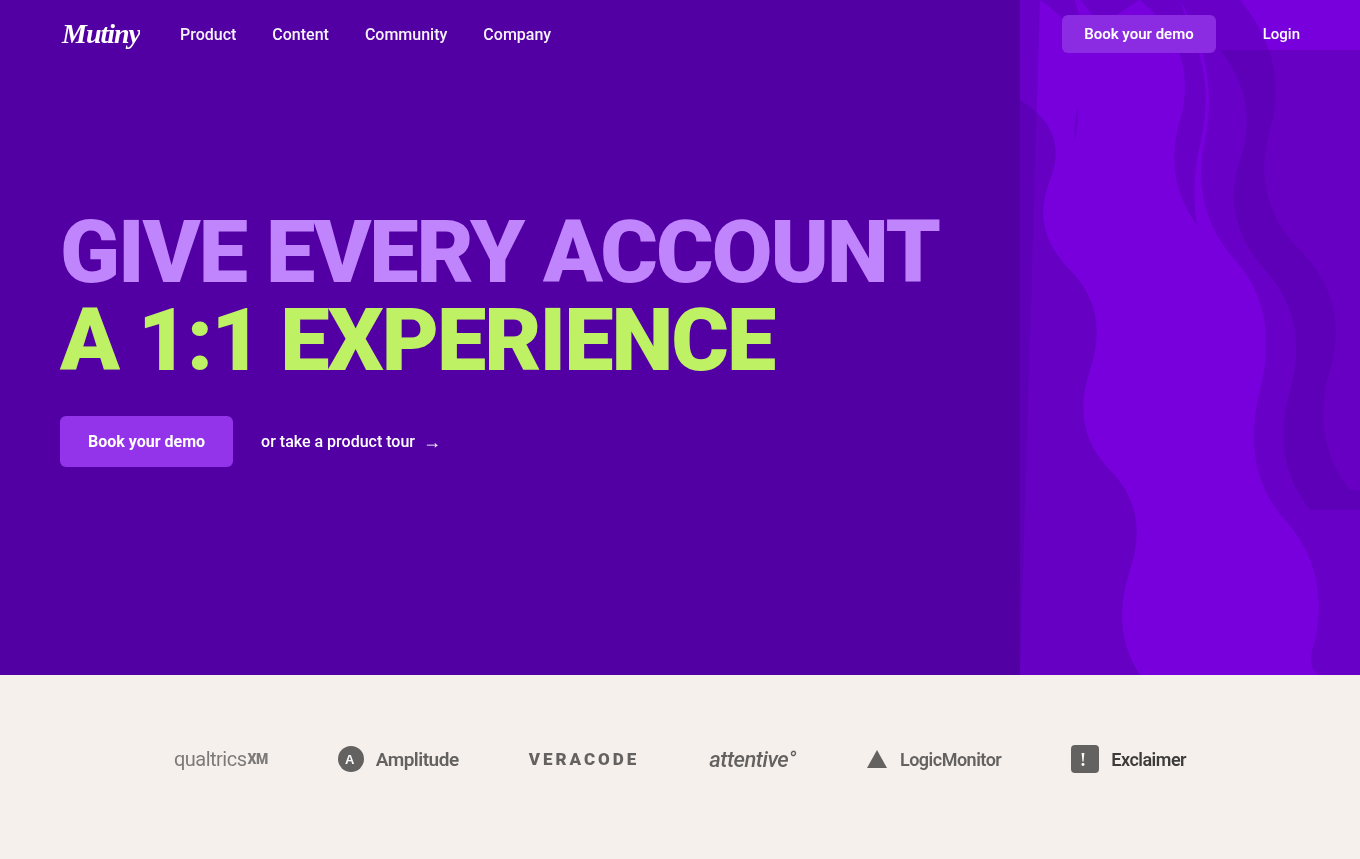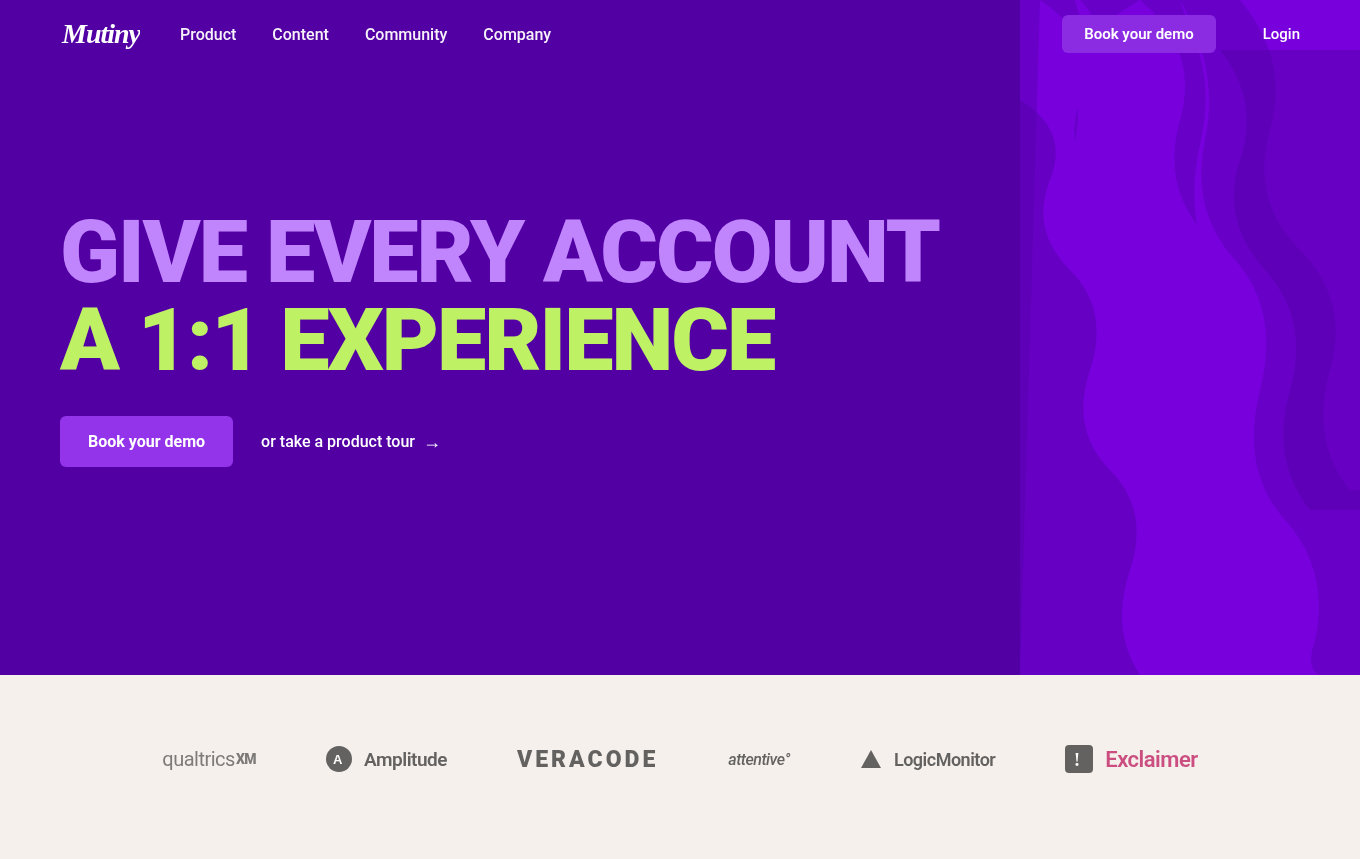--- a/index.html
+++ b/index.html
@@ -294,36 +294,36 @@
 
     <div class="logo-item logo-amplitude">
       <svg width="26" height="26" viewBox="0 0 26 26">
         <circle cx="13" cy="13" r="13" fill="#333"></circle>
         <text x="7" y="18" font-family="sans-serif" font-weight="bold" font-size="13" fill="white">A</text>
       </svg>
       <span style="font-size:19px; font-weight:600; color:#333; margin-left:6px;">Amplitude</span>
     </div>
 
     <div class="logo-item">
-      <span style="font-size:23px; font-weight:900; color:#333; letter-spacing:3px; text-transform:uppercase;">VERACODE</span>
+      <span style="font-size:17px; font-weight:900; color:#333; letter-spacing:3px; text-transform:uppercase;">VERACODE</span>
     </div>
 
     <div class="logo-item">
-      <span style="font-size:16px; font-weight:500; color:#333; font-style:italic; letter-spacing:-0.5px;">attentive°</span>
+      <span style="font-size:22px; font-weight:500; color:#333; font-style:italic; letter-spacing:-0.5px;">attentive°</span>
     </div>
 
     <div class="logo-item logo-logic">
       <svg width="22" height="22" viewBox="0 0 22 22">
         <polygon points="11,2 21,20 1,20" fill="#333"></polygon>
       </svg>
       <span style="font-size:18px; font-weight:600; color:#333; margin-left:6px;">LogicMonitor</span>
     </div>
 
     <div class="logo-item logo-exclaimer">
       <svg width="28" height="28" viewBox="0 0 28 28">
         <rect width="28" height="28" rx="4" fill="#333"></rect>
         <text x="9" y="21" font-family="serif" font-weight="bold" font-size="18" fill="white">!</text>
       </svg>
-      <span style="font-size:22px; font-weight:600; color:#be185d; margin-left:6px;">Exclaimer</span>
+      <span style="font-size:18px; font-weight:600; color:#000000; margin-left:6px;">Exclaimer</span>
     </div>
 
   </div>
 </section>
 
 </body></html>

